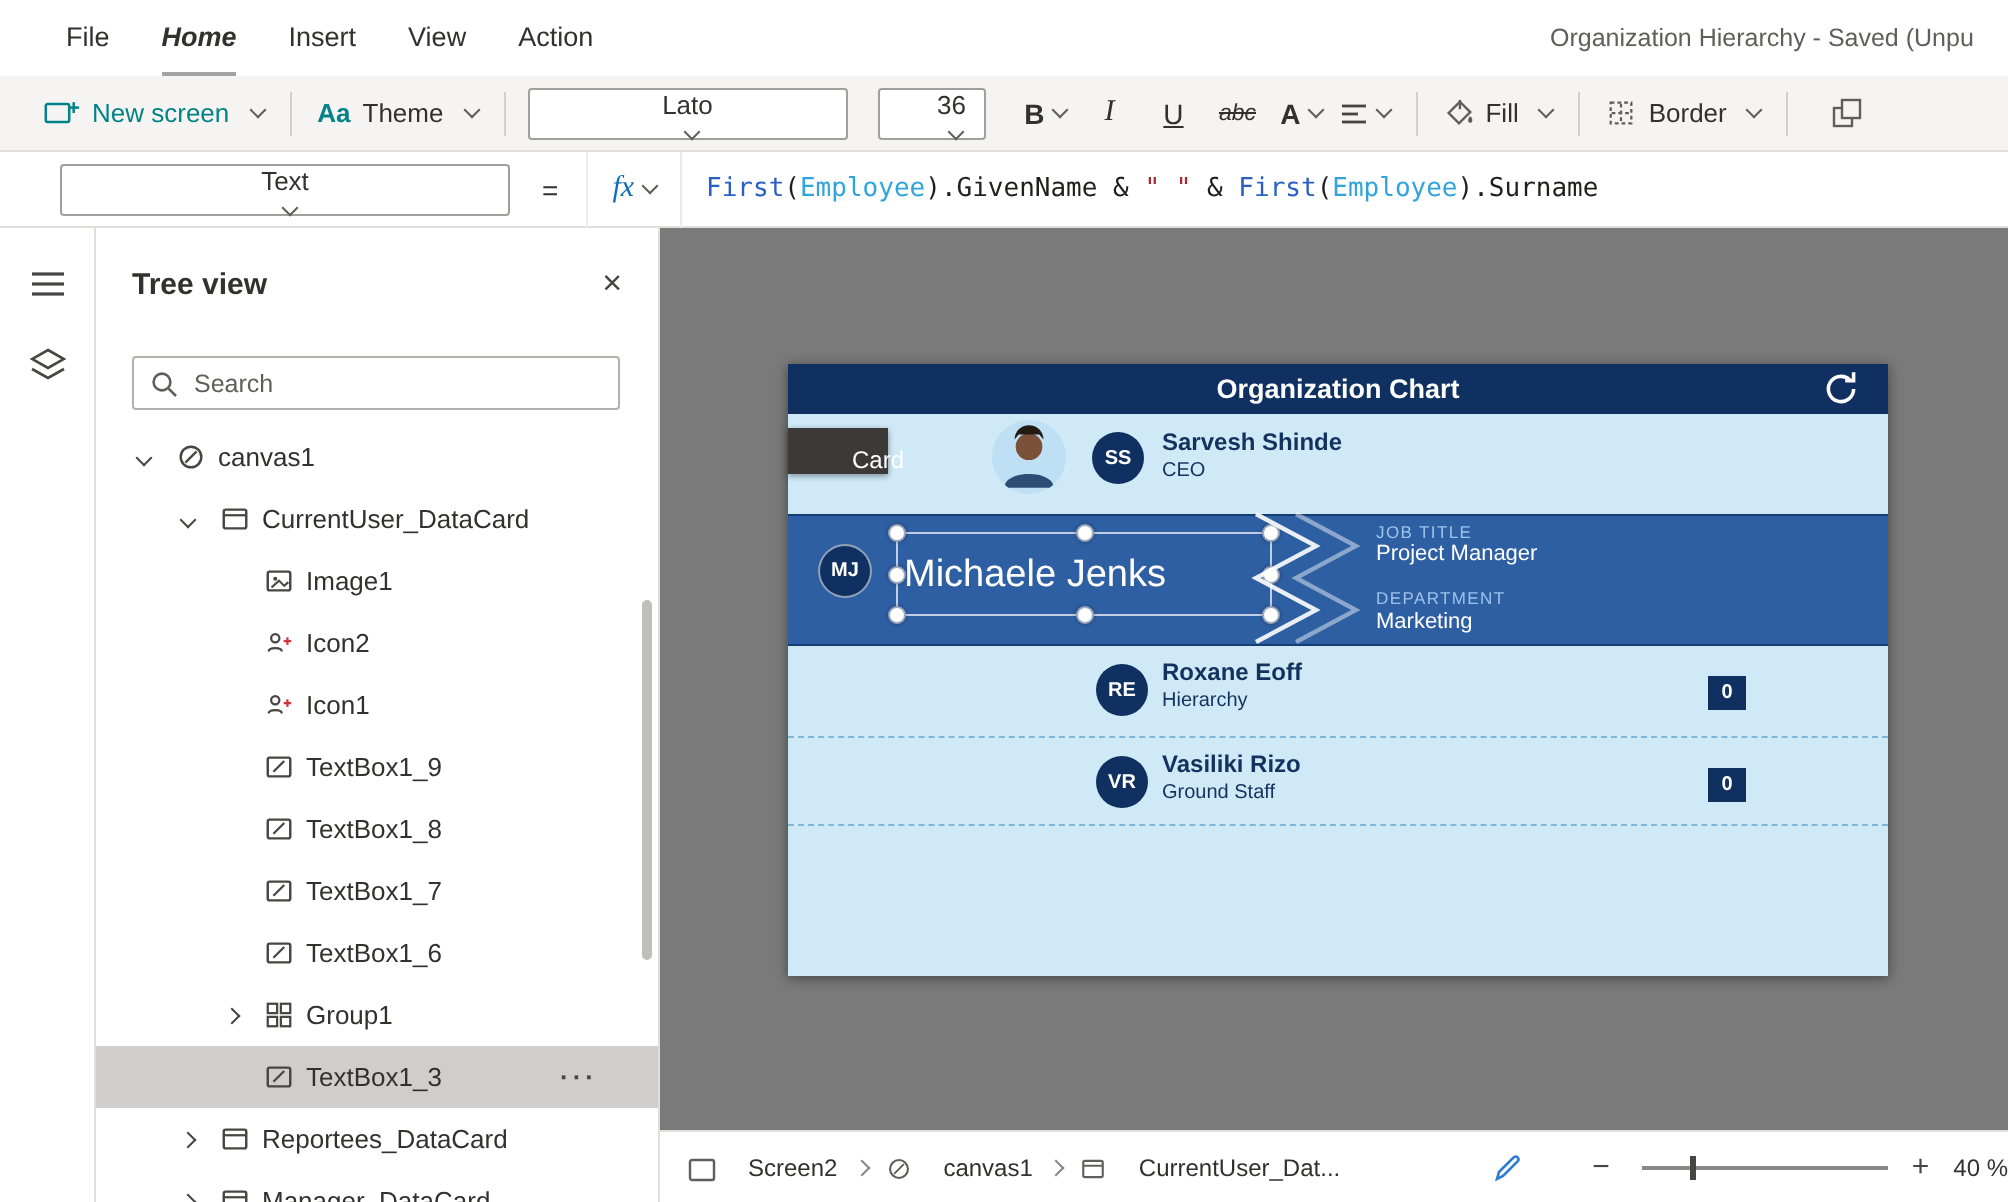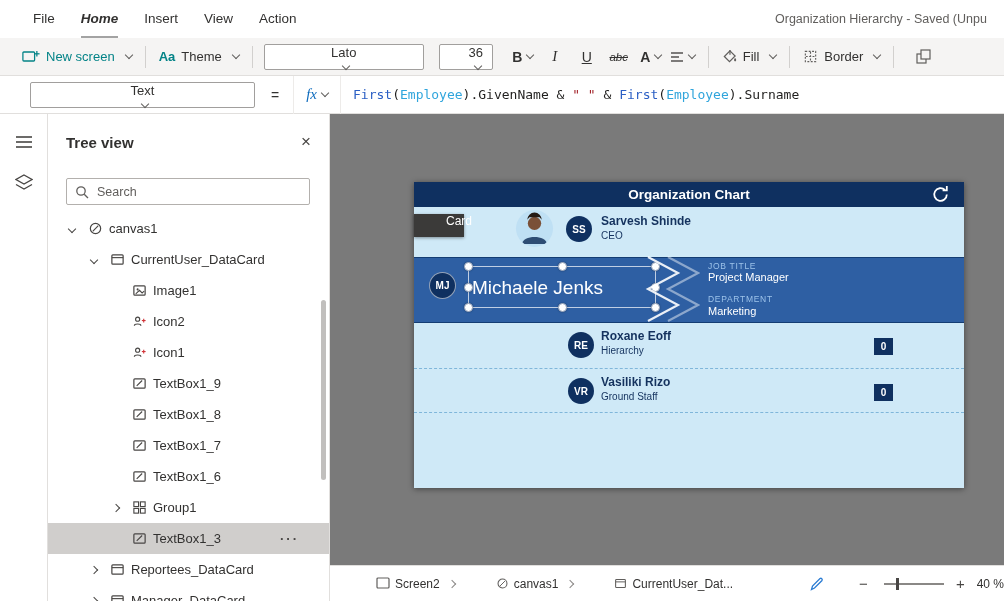--- a/index.html
+++ b/index.html
@@ -65,30 +65,30 @@
   .lvl1 { padding-left:18px; }
   .lvl2 { padding-left:40px; }
   .lvl3 { padding-left:62px; }
   .ticon { width:15px; height:15px; margin-right:6px; flex:0 0 auto; display:flex; align-items:center; }
   .tlabel { white-space:nowrap; }
   .dots { margin-left:auto; margin-right:30px; color:#484644; font-size:13px; letter-spacing:2px; font-weight:700; }
   .tp-scroll { position:absolute; right:3px; top:186px; width:5px; height:180px; background:#c1bfbd; border-radius:3px; }
 
   
   .canvasarea { position:absolute; left:330px; top:114px; width:674px; height:451px; background:#7a7a7a; }
-  .appframe { position:absolute; left:84px; top:68px; width:550px; height:306px; background:#cfe9f7; box-shadow:0 1px 6px rgba(0,0,0,.45); font-family:"Liberation Sans", sans-serif; }
+  .appframe { position:absolute; left:64px; top:68px; width:550px; height:306px; background:#cfe9f7; box-shadow:0 1px 6px rgba(0,0,0,.45); font-family:"Liberation Sans", sans-serif; }
   .app-header { position:absolute; top:0; left:0; right:0; height:25px; background:#0f3060; color:#fff; font-size:13.5px; font-weight:700; display:flex; align-items:center; justify-content:center; }
   .refresh { position:absolute; right:13px; top:2px; width:21px; height:21px; cursor:pointer; }
   .circle { border-radius:50%; background:#0f3060; color:#fff; font-weight:700; display:flex; align-items:center; justify-content:center; }
   .row-ceo { position:absolute; top:25px; left:0; right:0; height:50px; }
   .avatar-photo { position:absolute; left:102px; top:3px; width:37px; height:37px; border-radius:50%; background:#bfe0f4; overflow:hidden; }
   .ini-ss { position:absolute; left:152px; top:9px; width:26px; height:26px; font-size:10px; }
   .p-name { position:absolute; left:187px; top:7px; font-size:12px; font-weight:700; color:#14325e; white-space:nowrap; }
   .p-role { position:absolute; left:187px; top:23px; font-size:10px; color:#14325e; white-space:nowrap; }
-  .ctl-tooltip { position:absolute; left:0; top:32px; width:50px; height:23px; background:#3b3a39; color:#fff; font-size:12px; display:flex; align-items:flex-start; justify-content:center; z-index:6; box-shadow:0 1px 3px rgba(0,0,0,.4);padding-left:40px; }
+  .ctl-tooltip { position:absolute; left:0; top:32px; width:50px; height:23px; background:#3b3a39; color:#fff; font-size:12px; display:flex; align-items:flex-end; justify-content:center; z-index:6; box-shadow:0 1px 3px rgba(0,0,0,.4);padding-left:40px; }
   .card-sel { position:absolute; top:75px; left:0; right:0; height:66px; background:#2e5fa3; border-top:1px solid #143d73; border-bottom:1px solid #143d73; }
   .ini-mj { position:absolute; left:15px; top:14px; width:27px; height:27px; font-size:10px; border:1px solid rgba(255,255,255,.55); }
   .tsel { position:absolute; left:54px; top:8px; width:188px; height:42px; border:1px solid rgba(255,255,255,.7); }
   .tsel .seltxt { position:absolute; left:3px; top:0; height:42px; line-height:42px; font-size:19px; color:#fff; white-space:nowrap; }
   .hd { position:absolute; width:9px; height:9px; border-radius:50%; background:#fff; border:1px solid #9aa7bd; box-shadow:0 0 2px rgba(0,0,0,.35); }
   .h-tl{left:-5px;top:-5px} .h-tc{left:calc(50% - 4.5px);top:-5px} .h-tr{right:-5px;top:-5px}
   .h-ml{left:-5px;top:calc(50% - 4.5px)} .h-mr{right:-5px;top:calc(50% - 4.5px)}
   .h-bl{left:-5px;bottom:-5px} .h-bc{left:calc(50% - 4.5px);bottom:-5px} .h-br{right:-5px;bottom:-5px}
   .zigzag { position:absolute; left:230px; top:-3px; }
   .jobblock { position:absolute; left:294px; top:0; width:220px; }
@@ -98,21 +98,21 @@
   .row-report { position:absolute; left:0; right:0; height:45px; }
   .rr1 { top:141px; }
   .rr2 { top:186px; border-top:1px dashed #7fb6da; }
   .sep-b { position:absolute; left:0; right:0; top:230px; border-top:1px dashed #7fb6da; }
   .ini-r { position:absolute; left:154px; top:9px; width:26px; height:26px; font-size:10px; }
   .badge { position:absolute; left:460px; top:15px; width:19px; height:17px; background:#0f3060; color:#fff; font-size:10px; font-weight:700; display:flex; align-items:center; justify-content:center; }
 
   
   .statusbar { position:absolute; left:330px; top:565px; right:0; height:36px; background:#fff; border-top:1px solid #e1dfdd; display:flex; align-items:center; font-size:12px; color:#323130; }
   .crumbs { display:flex; align-items:center; margin-left:14px; gap:6px; }
-  .crumb { display:flex; align-items:flex-start; gap:5px; cursor:pointer; white-space:nowrap;margin-left:32px; }
+  .crumb { display:flex; align-items:flex-end; gap:16px; cursor:pointer; white-space:nowrap; }
   .crumb-sep { display:inline-block; width:6px; height:6px; border-right:1.3px solid #8a8886; border-bottom:1.3px solid #8a8886; transform:rotate(-45deg); margin:0 3px; }
   .pencil { margin-left:76px; cursor:pointer; display:flex; align-items:center; }
   .zoomout { margin-left:34px; font-size:15px; color:#484644; cursor:pointer; }
   .slider { margin-left:16px; width:165px; height:2px; background:#8a8886; position:relative; cursor:pointer; }
   .knob { position:absolute; left:20%; top:-5px; width:3px; height:12px; background:#484644; }
   .zoomin { margin-left:12px; font-size:15px; color:#484644; cursor:pointer; }
   .zoomlabel { margin-left:12px; color:#323130; white-space:nowrap; }
 </style>
 </head>
 <body>

